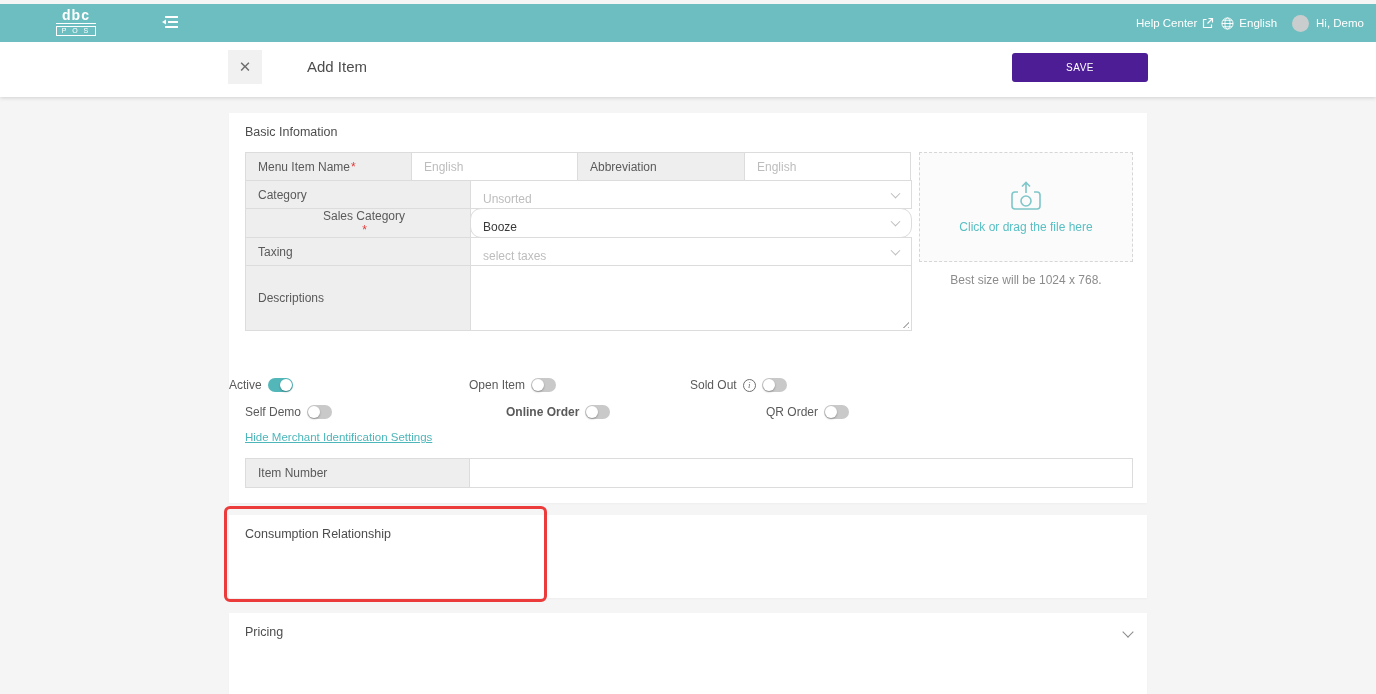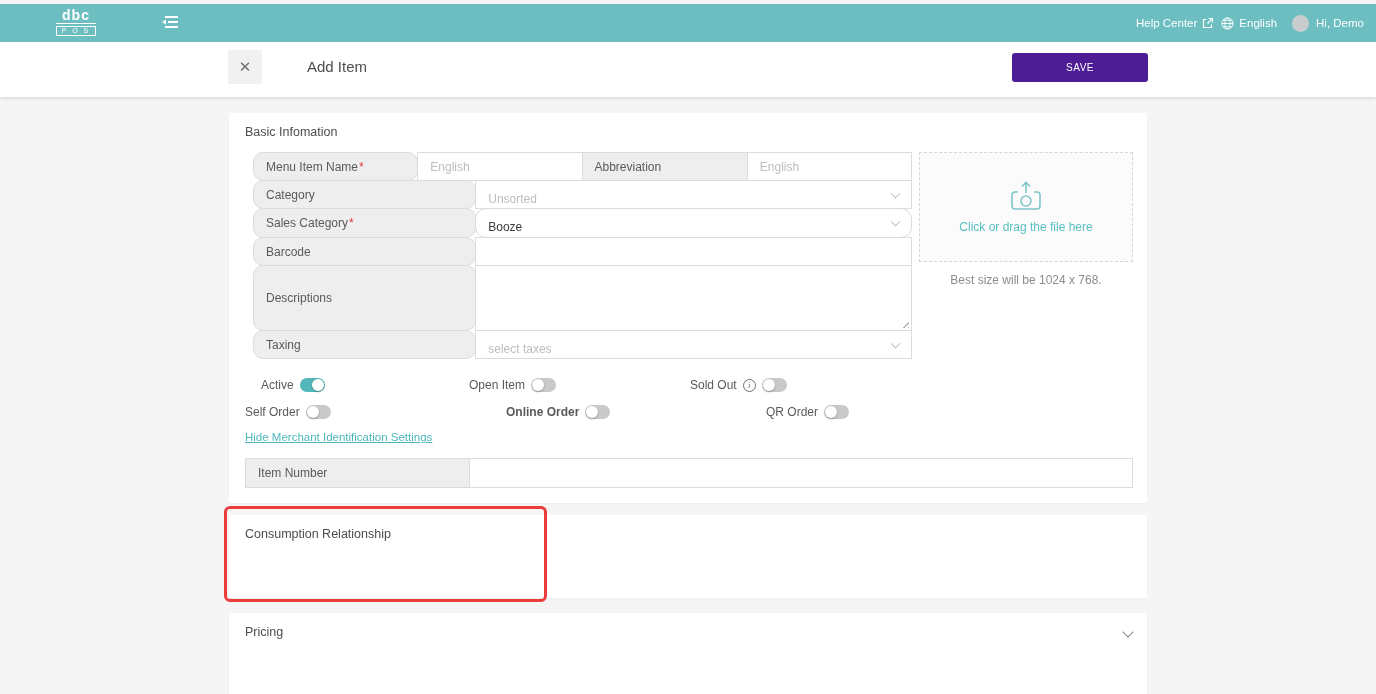--- a/index.html
+++ b/index.html
@@ -27,21 +27,21 @@
   .card1 { top:16px; height:390px; }
   .card2 { top:418px; height:83px; }
   .card3 { top:516px; height:178px; }
   .section-title { position:absolute; left:16px; top:12px; font-size:12.5px; color:#4d4d4d; }
 
   
   .ftable { position:absolute; left:16px; top:39px; width:667px; }
   .frow { display:flex; }
   .fcell { border:1px solid #dcdcdc; margin-top:-1px; margin-left:-1px; position:relative; }
   .frow:first-child .fcell { margin-top:0; }
-  .fcell:first-child { margin-left:8px;border-radius:10px; }
+  .fcell:first-child { margin-left:0; }
   .lbl { background:#eeeeee; display:flex; align-items:center; padding-left:12px; font-size:12px; color:#5a5a5a; }
   .req { color:#e23b3b; margin-left:1px; }
   .inp { background:#fff; }
   .inp input, .inp textarea { width:100%; height:100%; border:none; outline:none; padding:0 12px; font-size:12px; color:#333; font-family:"Liberation Sans", sans-serif; background:transparent; }
   .inp textarea { resize:none; padding-top:6px; }
   .inp input::placeholder, .inp textarea::placeholder { color:#bdbdbd; }
   .sel { display:flex; align-items:center; padding:8px 26px 0 12px; font-size:12px; }
   .ph { color:#bdbdbd; }
   .val { color:#3a3a3a; }
   .chev { position:absolute; right:12px; top:50%; width:7px; height:7px; border-right:1.2px solid #bdbdbd; border-bottom:1.2px solid #bdbdbd; transform:translateY(-70%) rotate(45deg); }
@@ -161,94 +161,86 @@
         <div class="fcell lbl" style="width:226px;height:29px;">
           <span>Category</span>
         </div>
         <div class="fcell inp sel" style="width:442px;height:29px;">
           <span class="ph">Unsorted</span>
           <span class="chev"></span>
         </div>
       </div>
 
       <div class="frow">
-        <div class="fcell lbl" style="width:226px;height:30px;">
+        <div class="fcell lbl" style="width:226px;height:30px;flex-direction:column;">
           <span>Sales Category</span>
             <span class="req">*</span>
         </div>
         <div class="fcell inp sel" style="width:442px;height:30px;border-radius:11px;">
           <span class="val">Booze</span>
           <span class="chev"></span>
         </div>
       </div>
 
+
       <div class="frow">
         <div class="fcell lbl" style="width:226px;height:29px;">
-          <span>Barcode</span>
-        </div>
-        <div class="fcell inp" style="width:442px;height:29px;">
-          <input style="">
+          <span>Taxing</span>
+        </div>
+        <div class="fcell inp sel" style="width:442px;height:29px;">
+          <span class="ph">select taxes</span>
+          <span class="chev"></span>
         </div>
       </div>
 
       <div class="frow">
         <div class="fcell lbl" style="width:226px;height:66px;">
           <span>Descriptions</span>
         </div>
         <div class="fcell inp" style="width:442px;height:66px;">
           <textarea style=""></textarea>
           <span class="resize-grip"></span>
-        </div>
-      </div>
-
-      <div class="frow">
-        <div class="fcell lbl" style="width:226px;height:29px;">
-          <span>Taxing</span>
-        </div>
-        <div class="fcell inp sel" style="width:442px;height:29px;">
-          <span class="ph">select taxes</span>
-          <span class="chev"></span>
         </div>
       </div>
     </div>
 
     <div class="upload-box">
       <span>
         <svg width="36" height="34" viewBox="0 0 36 34" fill="none" stroke="#7fc6c9" stroke-width="1.6">
           <path d="M10 12 H7 Q4 12 4 15 V26 Q4 29 7 29 H29 Q32 29 32 26 V15 Q32 12 29 12 H26"></path>
           <circle cx="18" cy="21" r="5"></circle>
           <path d="M18 13 V3 M14 6.5 L18 2.5 L22 6.5"></path>
         </svg>
       </span>
       <span class="upload-text">Click or drag the file here</span>
     </div>
     <div class="upload-hint">Best size will be 1024 x 768.</div>
 
-    <div class="tgroup" style="left:32px;top:264px;">
+    <div class="tgroup" style="left:0;top:264px;">
       <span class="tlabel">Active</span>
       <span class="switch on">
           <span class="knob"></span>
         </span>
     </div>
     <div class="tgroup" style="left:240px;top:264px;">
       <span class="tlabel">Open Item</span>
       <span class="switch">
           <span class="knob"></span>
         </span>
     </div>
     <div class="tgroup" style="left:461px;top:264px;">
       <span class="tlabel">Sold Out</span>
       <span class="info-badge">i</span>
       <span class="switch">
           <span class="knob"></span>
         </span>
     </div>
 
     <div class="tgroup" style="left:16px;top:291px;">
-      <span class="tlabel">Self Order</span>
+      <span class="tlabel">Self Demo</span>
       <span class="switch">
           <span class="knob"></span>
         </span>
     </div>
     <div class="tgroup" style="left:277px;top:291px;font-weight:bold;">
       <span class="tlabel">Online Order</span>
       <span class="switch">
           <span class="knob"></span>
         </span>
     </div>

